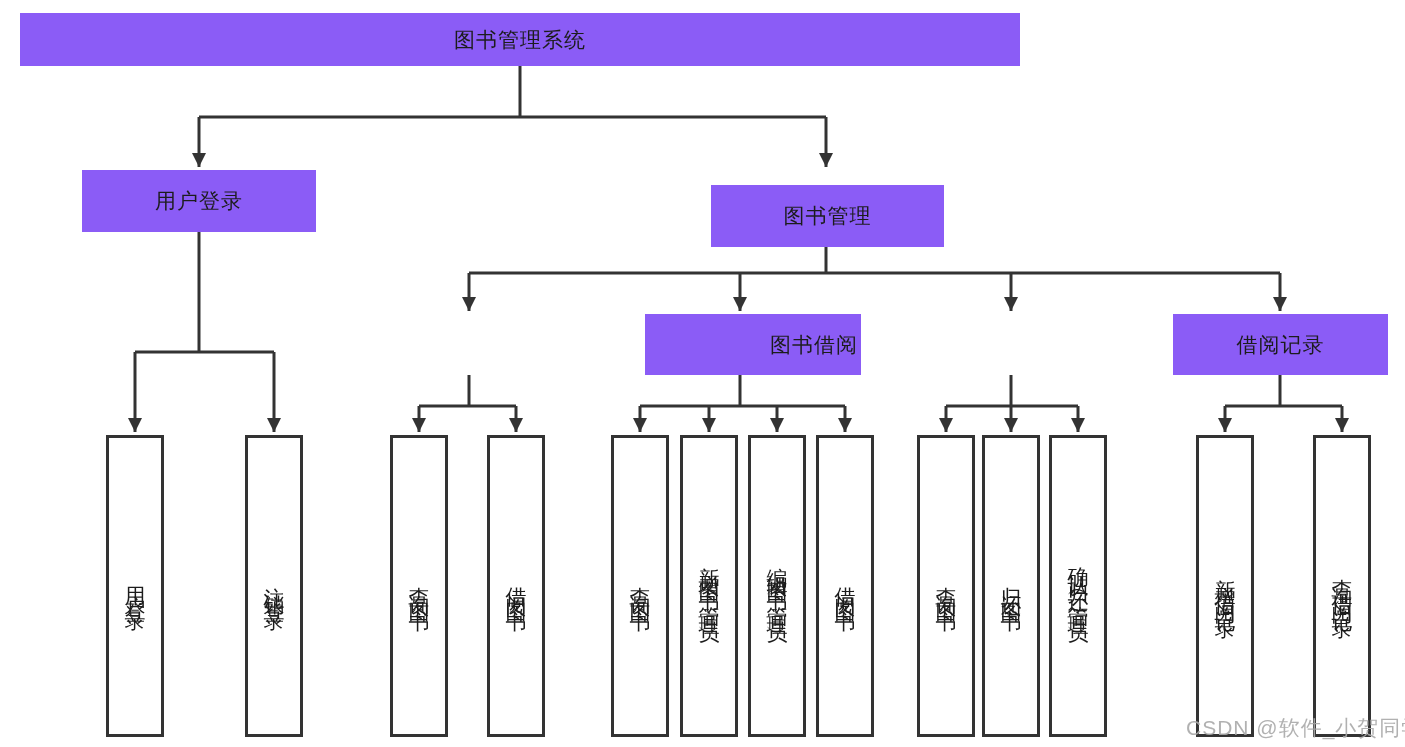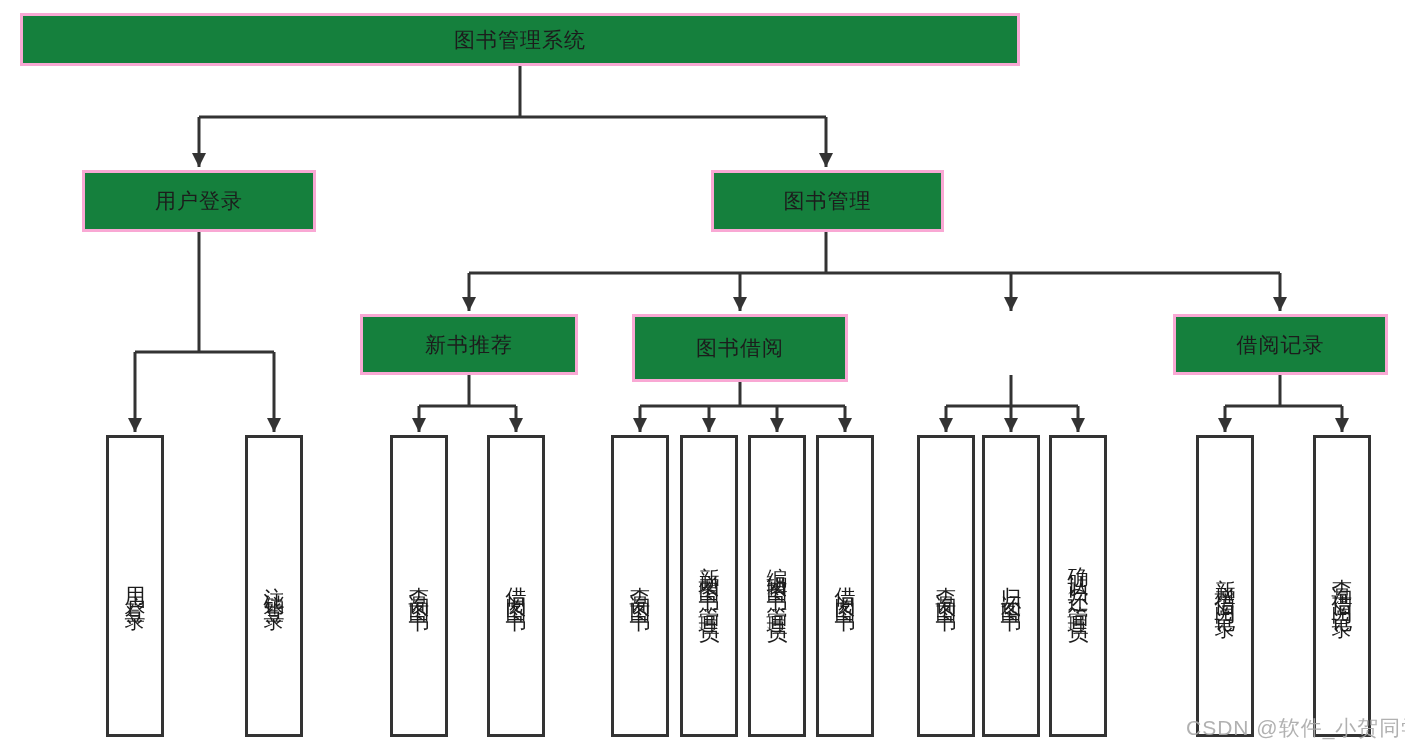--- a/index.html
+++ b/index.html
@@ -13,22 +13,22 @@
   }
   #wires {
     position: absolute;
     left: 0; top: 0;
     width: 1405px; height: 747px;
     z-index: 1;
   }
   .node {
     position: absolute;
     box-sizing: border-box;
-    background: #15803d;
-    border: 3px solid #f9a8d4;
+    background: #8b5cf6;
+    border: 3px solid #8b5cf6;
     display: flex;
     align-items: center;
     justify-content: center;
     z-index: 2;
     color: #1c1c1c;
     font-size: 21px;
     letter-spacing: 1px;
   }
   .leaf {
     position: absolute;
@@ -117,28 +117,25 @@
     </g>
   </svg>
 
   <div class="node" style="left:20px; top:13px; width:1000px; height:53px;">
     <span>图书管理系统</span>
   </div>
 
   <div class="node" style="left:82px; top:170px; width:234px; height:62px;">
     <span>用户登录</span>
   </div>
-  <div class="node" style="left:711px; top:170px; width:233px; height:62px;">
+  <div class="node" style="left:711px; top:185px; width:233px; height:62px;">
     <span>图书管理</span>
   </div>
 
-  <div class="node" style="left:360px; top:314px; width:218px; height:61px;">
-    <span>新书推荐</span>
-  </div>
-  <div class="node" style="left:632px; top:314px; width:216px; height:68px;">
+  <div class="node" style="left:645px; top:314px; width:216px; height:61px;justify-content:flex-end;">
     <span>图书借阅</span>
   </div>
   <div class="node" style="left:1173px; top:314px; width:215px; height:61px;">
     <span>借阅记录</span>
   </div>
 
   <div class="leaf" style="left:106px;">
     <span>用户登录</span>
   </div>
   <div class="leaf" style="left:245px;">

